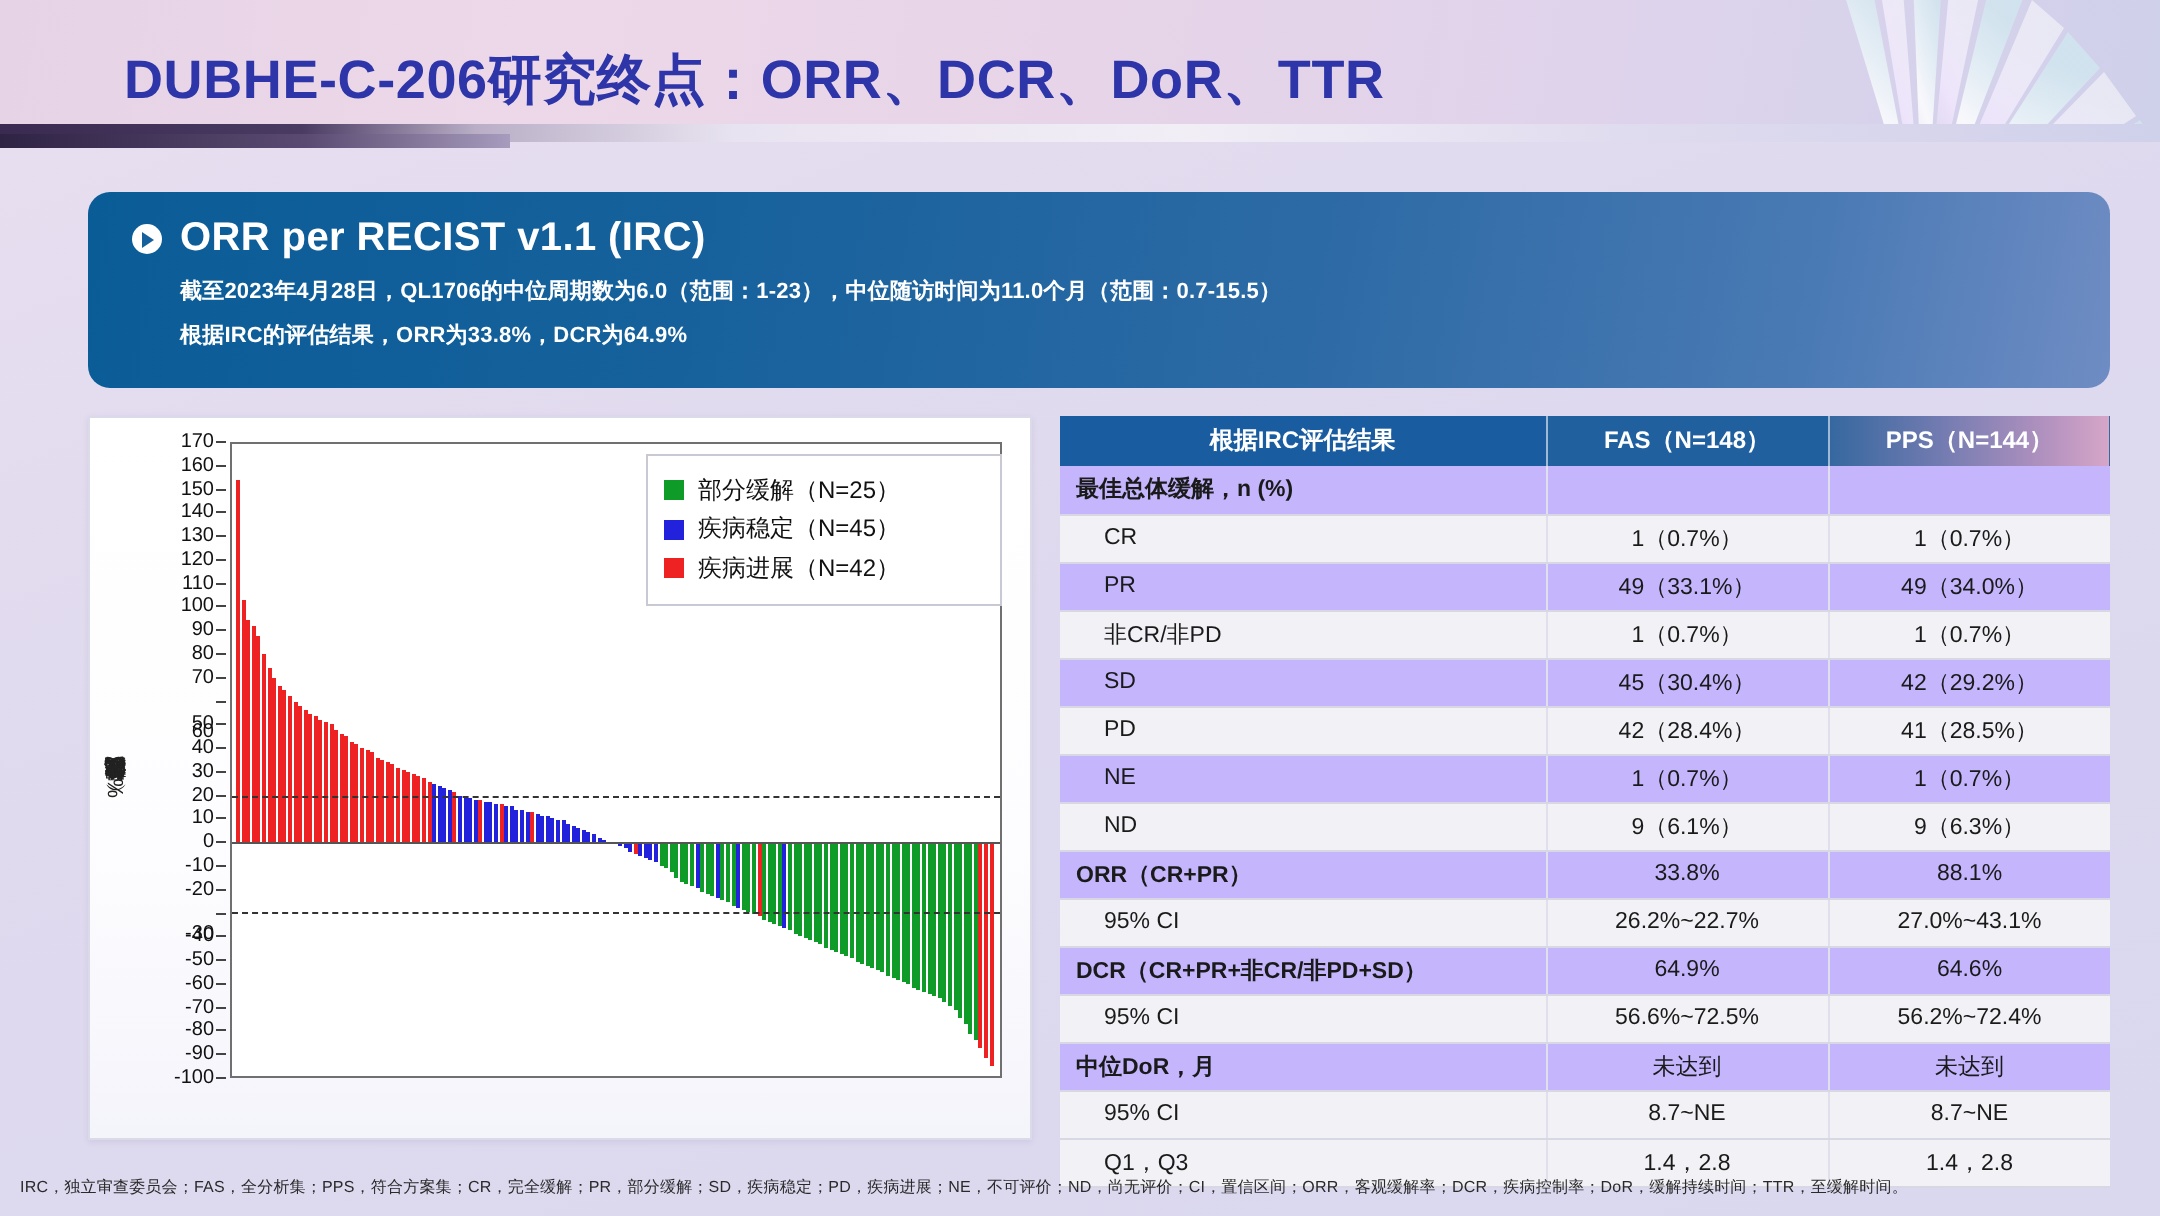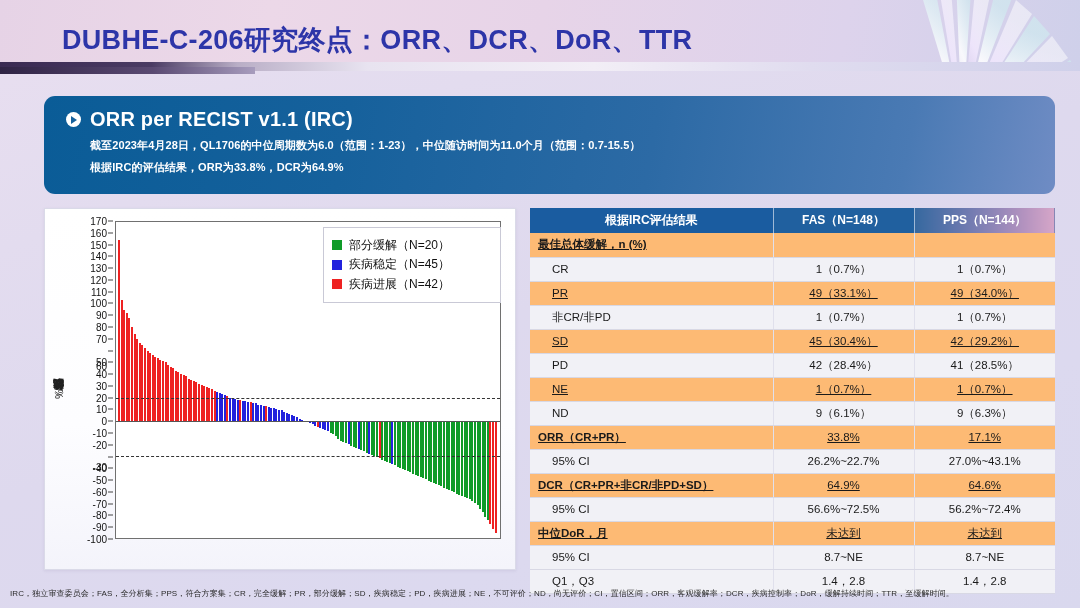--- a/index.html
+++ b/index.html
@@ -127,21 +127,21 @@
   th.h-pps   {
     background: linear-gradient(90deg,#35689f 0%,#6f7ab0 38%,#b392bf 78%,#d6a6c8 100%);
     width: 141px; border-left: 1px solid #9fb9d6;
   }
   td {
     height: 24px; font-size: 11.5px; color: #1a1a1a;
     padding: 0 8px; white-space: nowrap;
     border-bottom: 1px solid #d8d8e4;
   }
   td.c { text-align: center; border-left: 1px solid #e0e0ec; }
-  tr.odd  td { background: #fdba74; text-decoration: underline; }
+  tr.odd  td { background: #c4b5fd; }
   tr.even td { background: #f1f1f6; }
   td.lbl-bold { font-weight: bold; }
   td.lbl-ind  { padding-left: 22px; }
 
   
   #footnote {
     position: absolute; left: 10px; top: 588px; width: 1062px;
     font-size: 8px; color: #2a2a2a; letter-spacing: 0.1px; white-space: nowrap;
   }
 </style>
@@ -695,21 +695,21 @@
           </div>
         </div>
     <div class="zero-line" style="top: 198.963px;"></div>
         <div class="ref-line" style="top: 175.556px;"></div>
         <div class="ref-line" style="top: 234.074px;"></div>
       </div>
   </div>
   <div id="legend">
       <div class="leg-row">
         <span class="swatch" style="background: rgb(15, 155, 40);"></span>
-        <span class="leg-label">部分缓解（N=20）</span>
+        <span class="leg-label">部分缓解（N=25）</span>
       </div>
       <div class="leg-row">
         <span class="swatch" style="background: rgb(34, 34, 221);"></span>
         <span class="leg-label">疾病稳定（N=45）</span>
       </div>
       <div class="leg-row">
         <span class="swatch" style="background: rgb(238, 34, 34);"></span>
         <span class="leg-label">疾病进展（N=42）</span>
       </div>
     </div>
@@ -761,21 +761,21 @@
           <td class="c">1（0.7%）</td>
         </tr>
         <tr class="even">
           <td class="lbl-ind">ND</td>
           <td class="c">9（6.1%）</td>
           <td class="c">9（6.3%）</td>
         </tr>
         <tr class="odd">
           <td class="lbl-bold">ORR（CR+PR）</td>
           <td class="c">33.8%</td>
-          <td class="c">17.1%</td>
+          <td class="c">88.1%</td>
         </tr>
         <tr class="even">
           <td class="lbl-ind">95% CI</td>
           <td class="c">26.2%~22.7%</td>
           <td class="c">27.0%~43.1%</td>
         </tr>
         <tr class="odd">
           <td class="lbl-bold">DCR（CR+PR+非CR/非PD+SD）</td>
           <td class="c">64.9%</td>
           <td class="c">64.6%</td>

